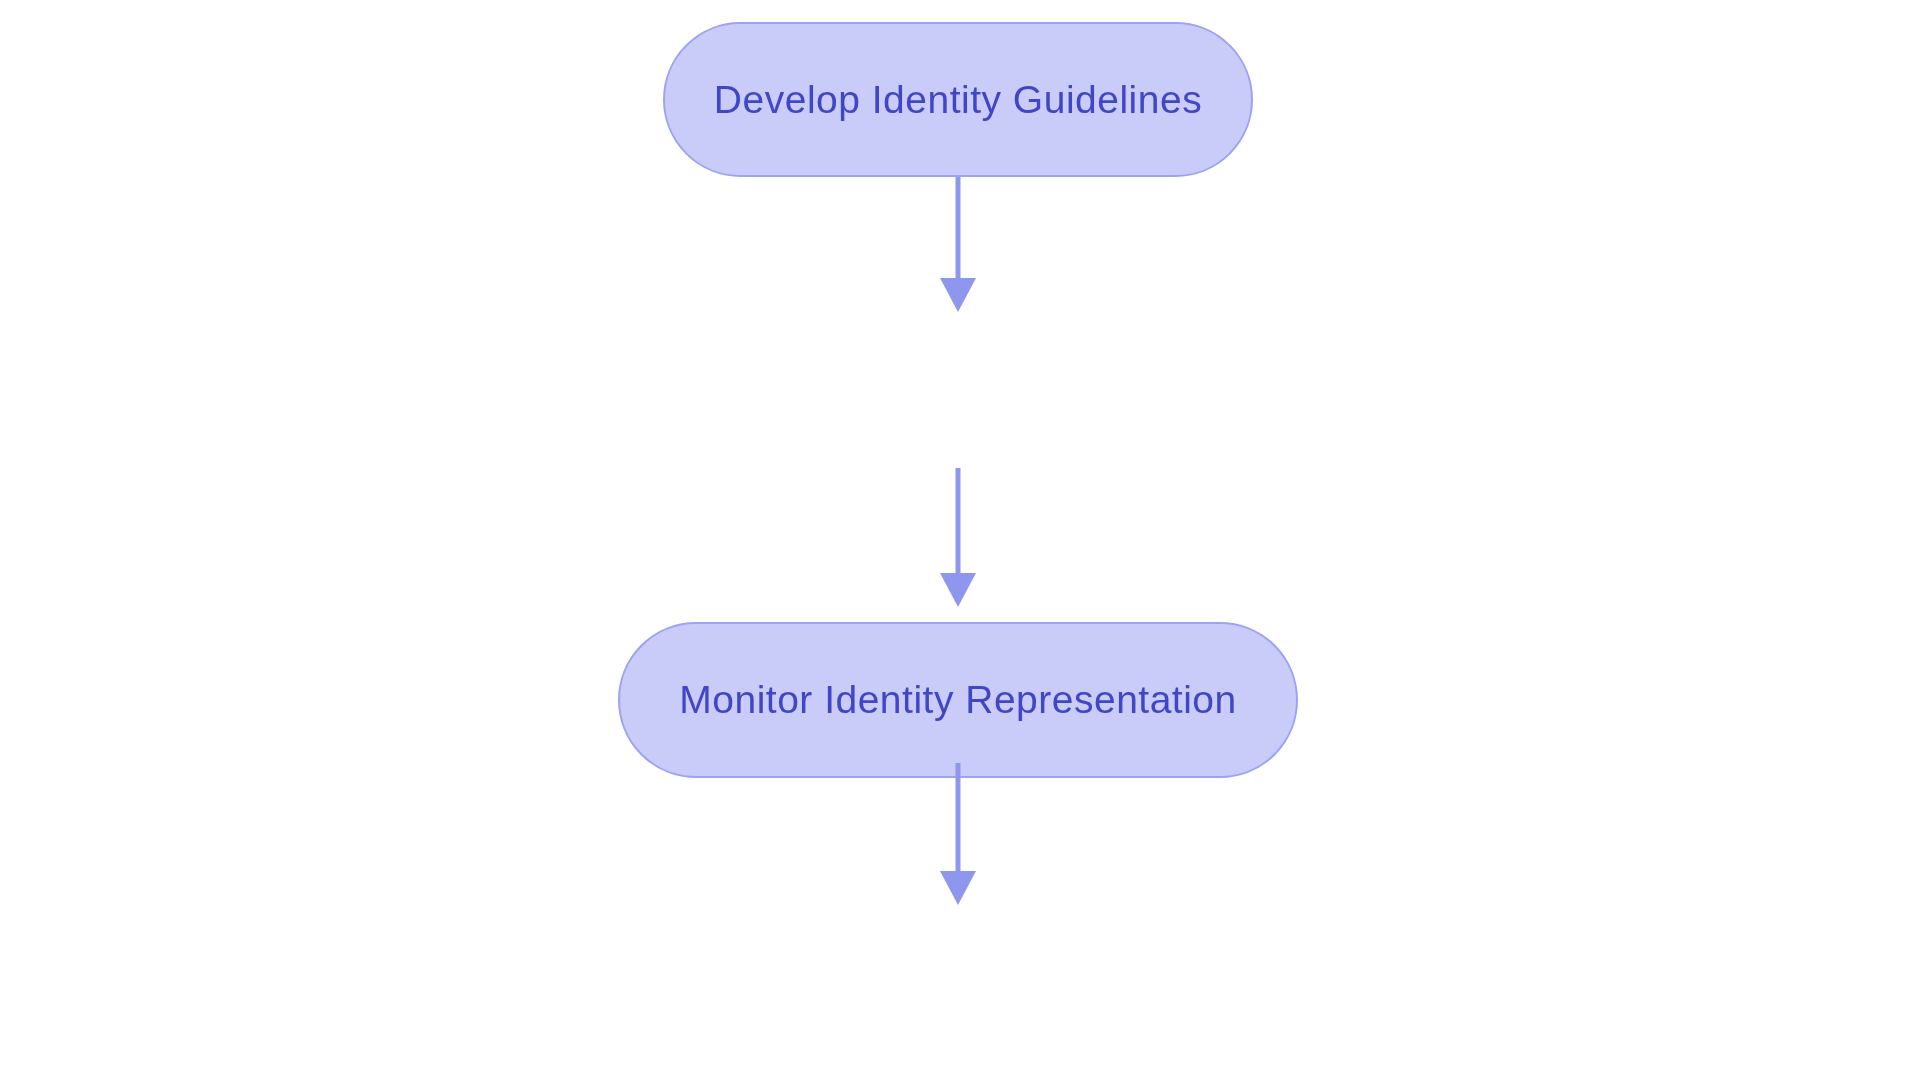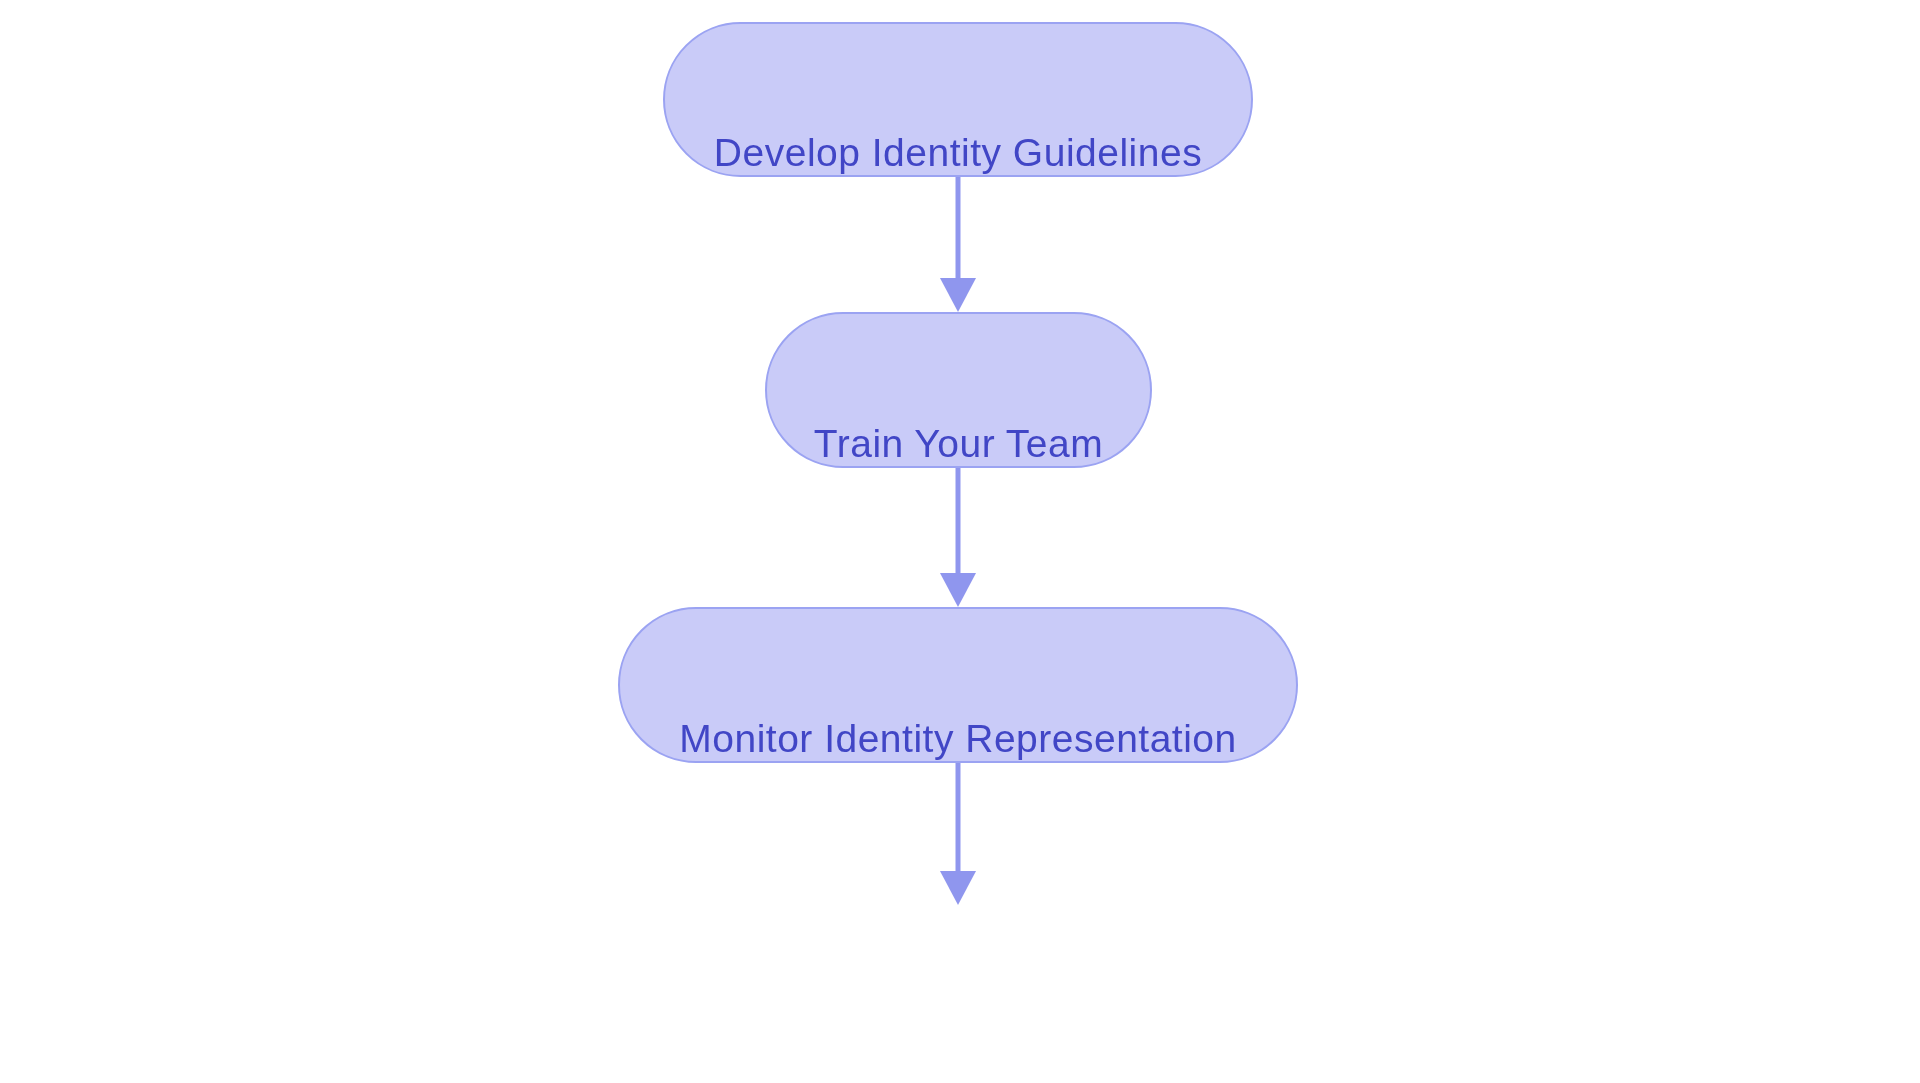--- a/index.html
+++ b/index.html
@@ -11,39 +11,39 @@
   .canvas {
     position: relative;
     width: 1920px;
     height: 1083px;
     background: var(--bg, #ffffff);
     overflow: hidden;
   }
   .flow-node {
     position: absolute;
     display: flex;
-    align-items: flex-end;
+    align-items: center;
     justify-content: center;
     background: var(--node-fill, #c9cbf8);
     border: 2px solid var(--node-border, #9ba3f2);
     border-radius: 78px;
     box-sizing: border-box;
   }
   .flow-node .node-label {
     color: var(--node-text, #4146c6);
     font-size: 39px;
     font-weight: 400;
     letter-spacing: 0.5px;
     white-space: nowrap;
     text-align: center;
   }
   
   #node-0 { left: 663px; top: 22px;  width: 590px; height: 155px; }
   #node-1 { left: 765px; top: 312px; width: 387px; height: 156px; }
-  #node-2 { left: 618px; top: 607px; width: 680px; height: 156px; }
+  #node-2 { left: 618px; top: 622px; width: 680px; height: 156px; }
   #node-3 { left: 750px; top: 905px; width: 418px; height: 152px; }
 
   .flow-arrow {
     position: absolute;
     left: 938px;
     width: 40px;
   }
   #arrow-0 { top: 177px; height: 135px; }
   #arrow-1 { top: 468px; height: 139px; }
   #arrow-2 { top: 763px; height: 142px; }
@@ -58,23 +58,20 @@
 
   <div class="flow-node" id="node-0">
     <span class="node-label">Develop Identity Guidelines</span>
   </div>
 
   <svg class="flow-arrow" id="arrow-0" viewBox="0 0 40 135" aria-hidden="true">
     <line x1="20" y1="0" x2="20" y2="103"></line>
     <polygon points="2,101 38,101 20,135"></polygon>
   </svg>
 
-  <div class="flow-node" id="node-1">
-    <span class="node-label">Train Your Team</span>
-  </div>
 
   <svg class="flow-arrow" id="arrow-1" viewBox="0 0 40 139" aria-hidden="true">
     <line x1="20" y1="0" x2="20" y2="107"></line>
     <polygon points="2,105 38,105 20,139"></polygon>
   </svg>
 
   <div class="flow-node" id="node-2">
     <span class="node-label">Monitor Identity Representation</span>
   </div>
 

